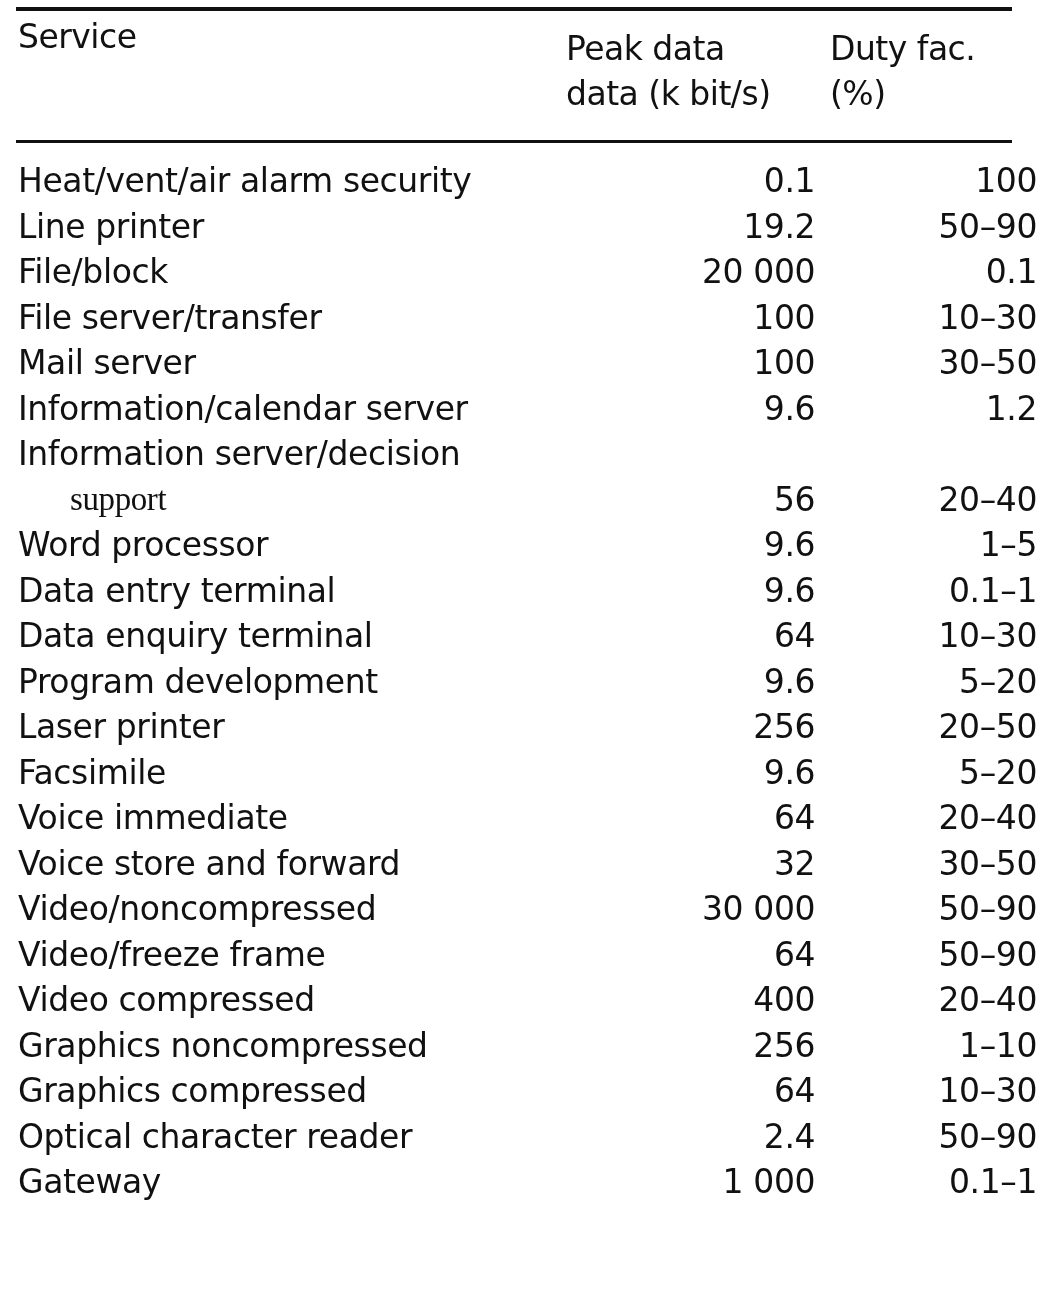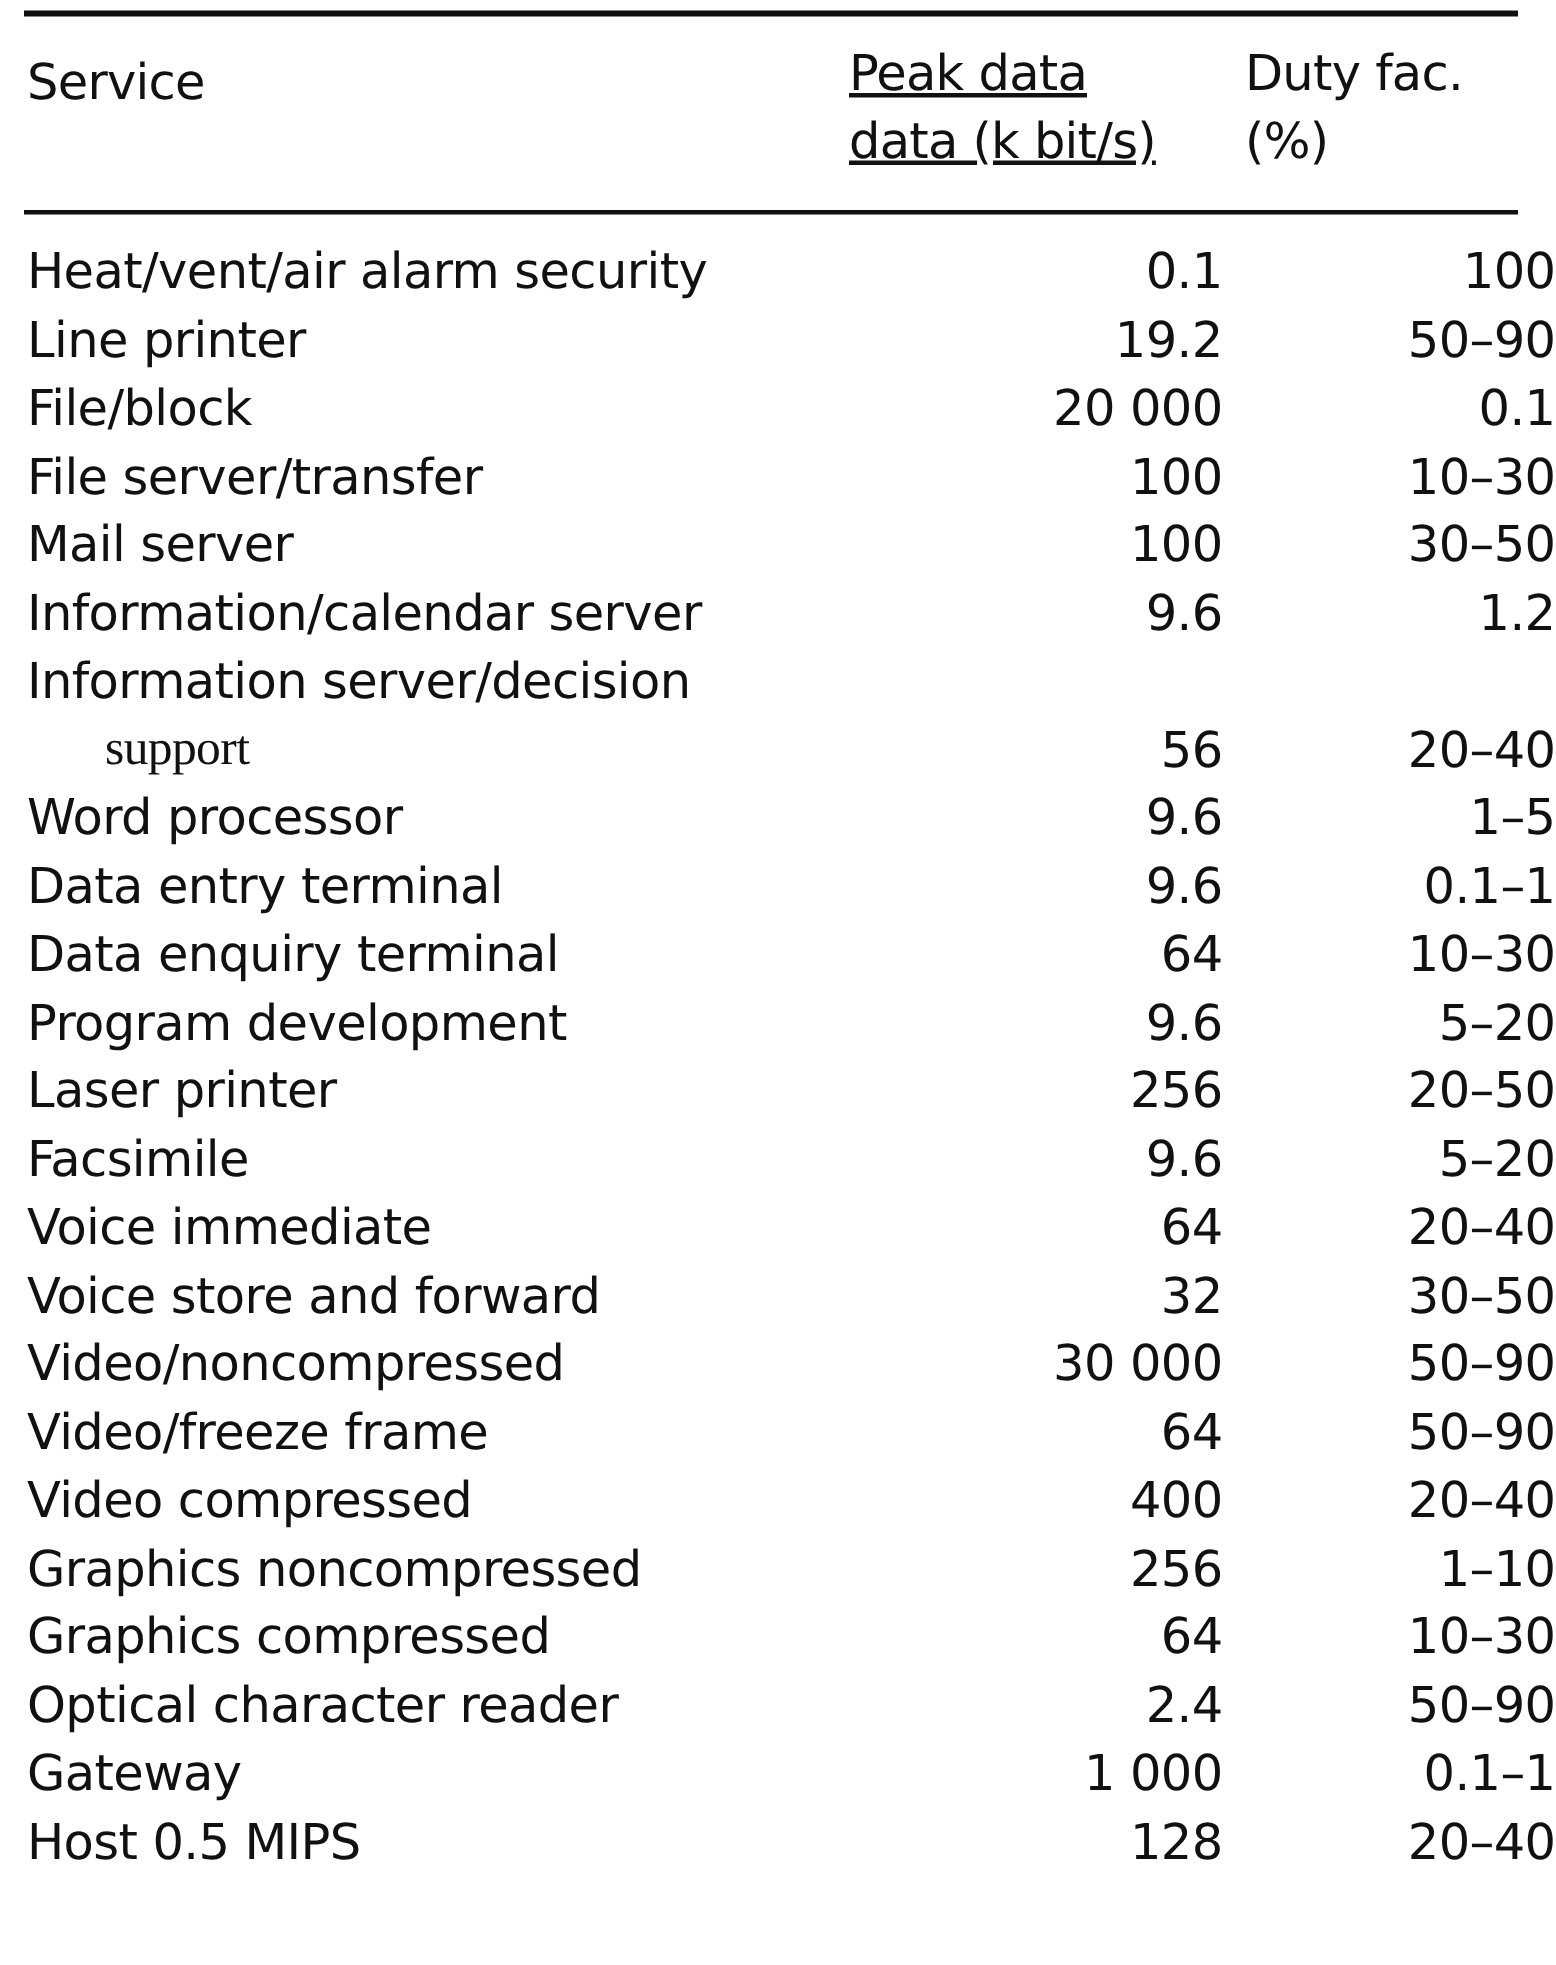--- a/index.html
+++ b/index.html
@@ -2,22 +2,22 @@
 <html><head>
 <meta charset="utf-8">
 <style>
   html, body { margin: 0; padding: 0; background: #ffffff; }
   body { width: 1037px; height: 1310px; overflow: hidden; position: relative;
          font-family: "DejaVu Sans", sans-serif; color: #111111; }
   .rule { position: absolute; left: 16px; width: 996px; background: #111; }
   .rule.top { top: 7px; height: 4px; }
   .rule.mid { top: 140px; height: 3px; }
   .hdr { position: absolute; font-size: 33px; line-height: 45px; letter-spacing: -0.5px; }
-  .hdr.service { left: 18px; top: 32px; }
-  .hdr.rate { left: 566px; top: 26px; width: 230px; text-decoration: underline; }
+  .hdr.service { left: 18px; top: 14px; }
+  .hdr.rate { left: 566px; top: 26px; width: 230px; }
   .hdr.duty { left: 830px; top: 26px; width: 186px; text-align: left; }
   table { position: absolute; left: 18px; top: 158px; border-collapse: collapse; }
   td { padding: 0; height: 45.5px; font-size: 33px; line-height: 45.5px; letter-spacing: -0.4px; white-space: nowrap; vertical-align: middle; }
   td.svc { width: 560px; margin-top: 16px; }
   td.rate { width: 204px; text-align: right; }
   td.duty { width: 232px; text-align: right; }
   td.indent { padding-left: 52px; font-family: Liberation Serif, serif; }
 </style>
 </head>
 <body>
@@ -148,19 +148,14 @@
       <tr>
         <td class="svc">Optical character reader</td>
         <td class="rate">2.4</td>
         <td class="duty">50–90</td>
       </tr>
       <tr>
         <td class="svc">Gateway</td>
         <td class="rate">1 000</td>
         <td class="duty">0.1–1</td>
       </tr>
-      <tr>
-        <td class="svc">Host 0.5 MIPS</td>
-        <td class="rate">128</td>
-        <td class="duty">20–40</td>
-      </tr>
     </tbody>
 </table>
 
 </body></html>

